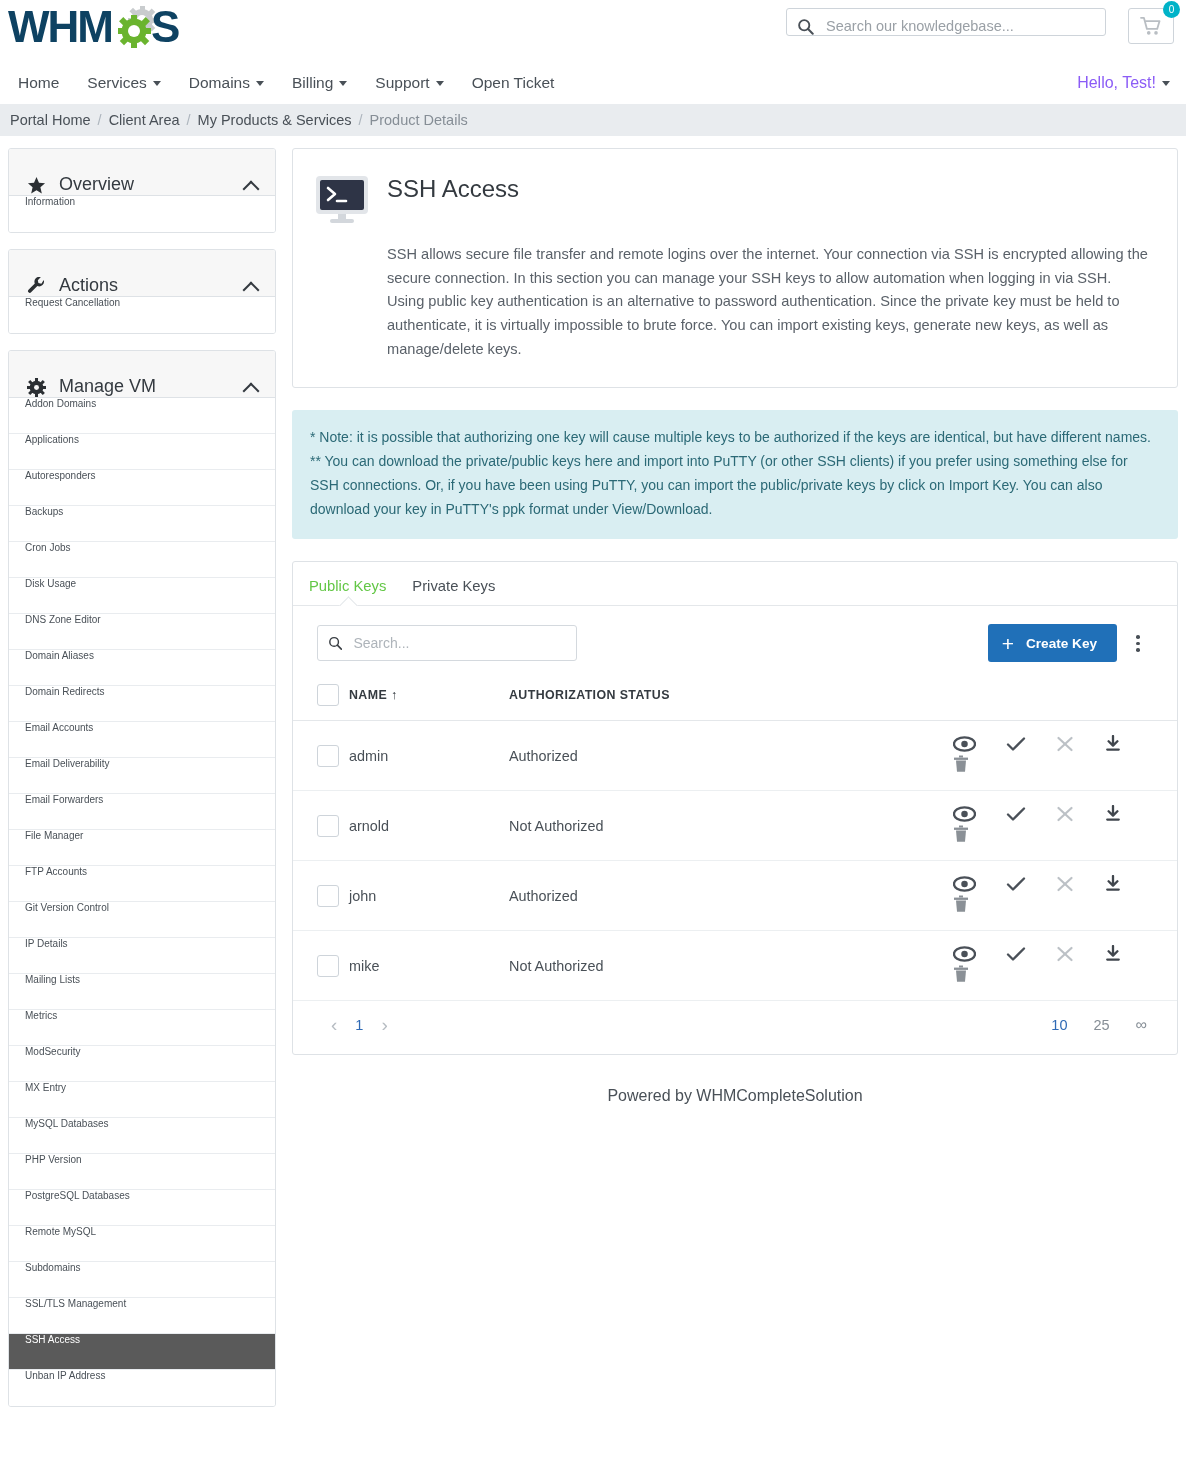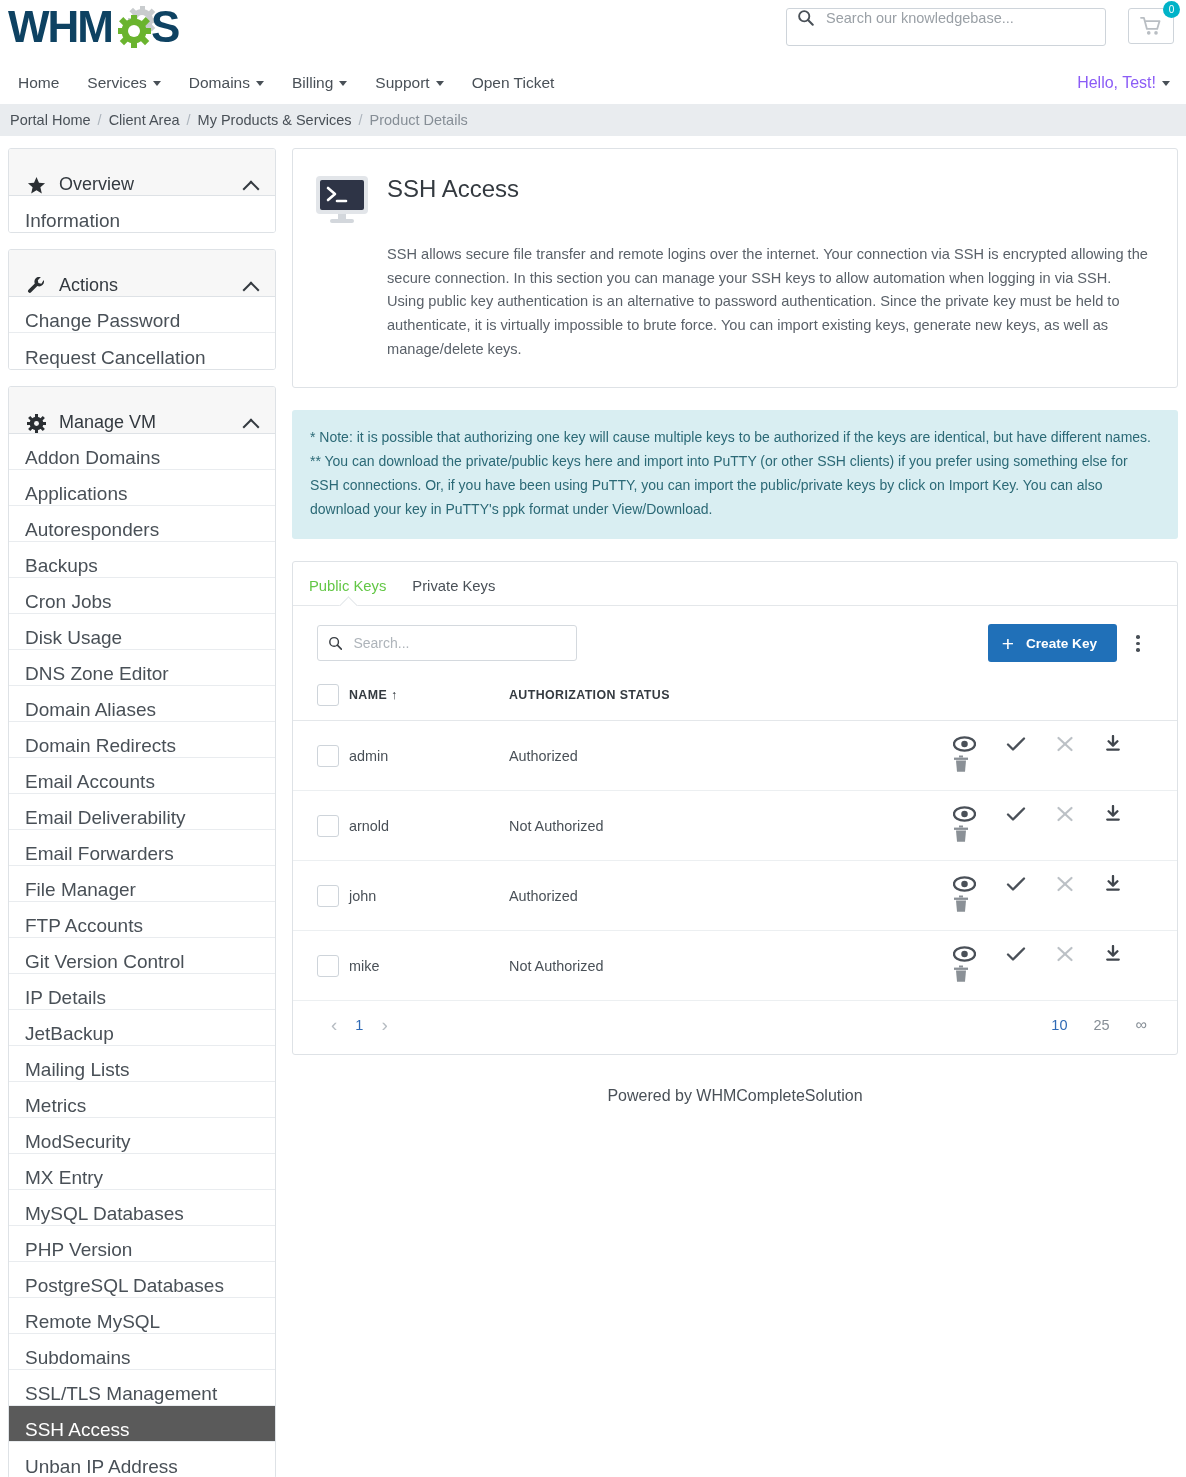--- a/index.html
+++ b/index.html
@@ -21,26 +21,26 @@
   .logo {
     position: absolute;
     left: 8px; top: 4px;
     width: 186px; height: 48px;
   }
   .logo svg { display: block; }
 
   .kb-search {
     position: absolute;
     left: 786px; top: 8px;
-    width: 320px; height: 38px;
+    width: 320px; height: 28px;
     border: 1px solid #ced4da;
     border-radius: 3px;
     background: #fff;
     display: flex;
-    align-items: flex-start;
+    align-items: flex-end;
     padding: 0 10px;
   }
   .kb-search .mag { margin-right: 10px; flex: 0 0 auto; display:block; }
   .kb-search input {
     border: none; outline: none;
     font-family: "Liberation Sans", sans-serif;
     font-size: 14.5px;
     color: #495057;
     width: 100%;
     background: transparent;
@@ -156,23 +156,23 @@
     width: 12px; height: 12px;
     border-left: 2px solid #343a40;
     border-top: 2px solid #343a40;
     transform: rotate(45deg);
     margin-right: 4px;
     margin-top: 4px;
   }
   .side-item {
     height: 36px;
     display: flex;
-    align-items: flex-end;
+    align-items: flex-start;
     padding-left: 16px;
-    font-size: 19px;
+    font-size: 10px;
     color: #495057;
     border-bottom: 1px solid #e9ecef;
     cursor: pointer;
     background: #fff;
   }
   .side-item:last-child { border-bottom: none; }
   .side-item.active {
     background: #5a5a5a;
     color: #ffffff;
   }
@@ -490,23 +490,20 @@
 
     <div class="panel">
       <div class="panel-head">
         <span class="phicon">
           <svg width="19" height="19" viewBox="0 0 20 20">
             <path d="M17.6 3.1a5.1 5.1 0 0 1-6.7 6.4L4.3 16.1a1.9 1.9 0 1 1-2.7-2.7l6.6-6.6A5.1 5.1 0 0 1 14.6.1L11.4 3.3l.6 3.1 3.1.6z" fill="#2b2f33"></path>
           </svg>
         </span>
         <span class="phtitle">Actions</span>
         <span class="chev-up"></span>
-      </div>
-      <div class="side-item">
-        <span>Change Password</span>
       </div>
       <div class="side-item">
         <span>Request Cancellation</span>
       </div>
     </div>
 
     <div class="panel">
       <div class="panel-head">
         <span class="phicon">
           <svg width="19" height="19" viewBox="0 0 20 20">
@@ -568,23 +565,20 @@
       <div class="side-item">
           <span>FTP Accounts</span>
         </div>
       <div class="side-item">
           <span>Git Version Control</span>
         </div>
       <div class="side-item">
           <span>IP Details</span>
         </div>
       <div class="side-item">
-          <span>JetBackup</span>
-        </div>
-      <div class="side-item">
           <span>Mailing Lists</span>
         </div>
       <div class="side-item">
           <span>Metrics</span>
         </div>
       <div class="side-item">
           <span>ModSecurity</span>
         </div>
       <div class="side-item">
           <span>MX Entry</span>

